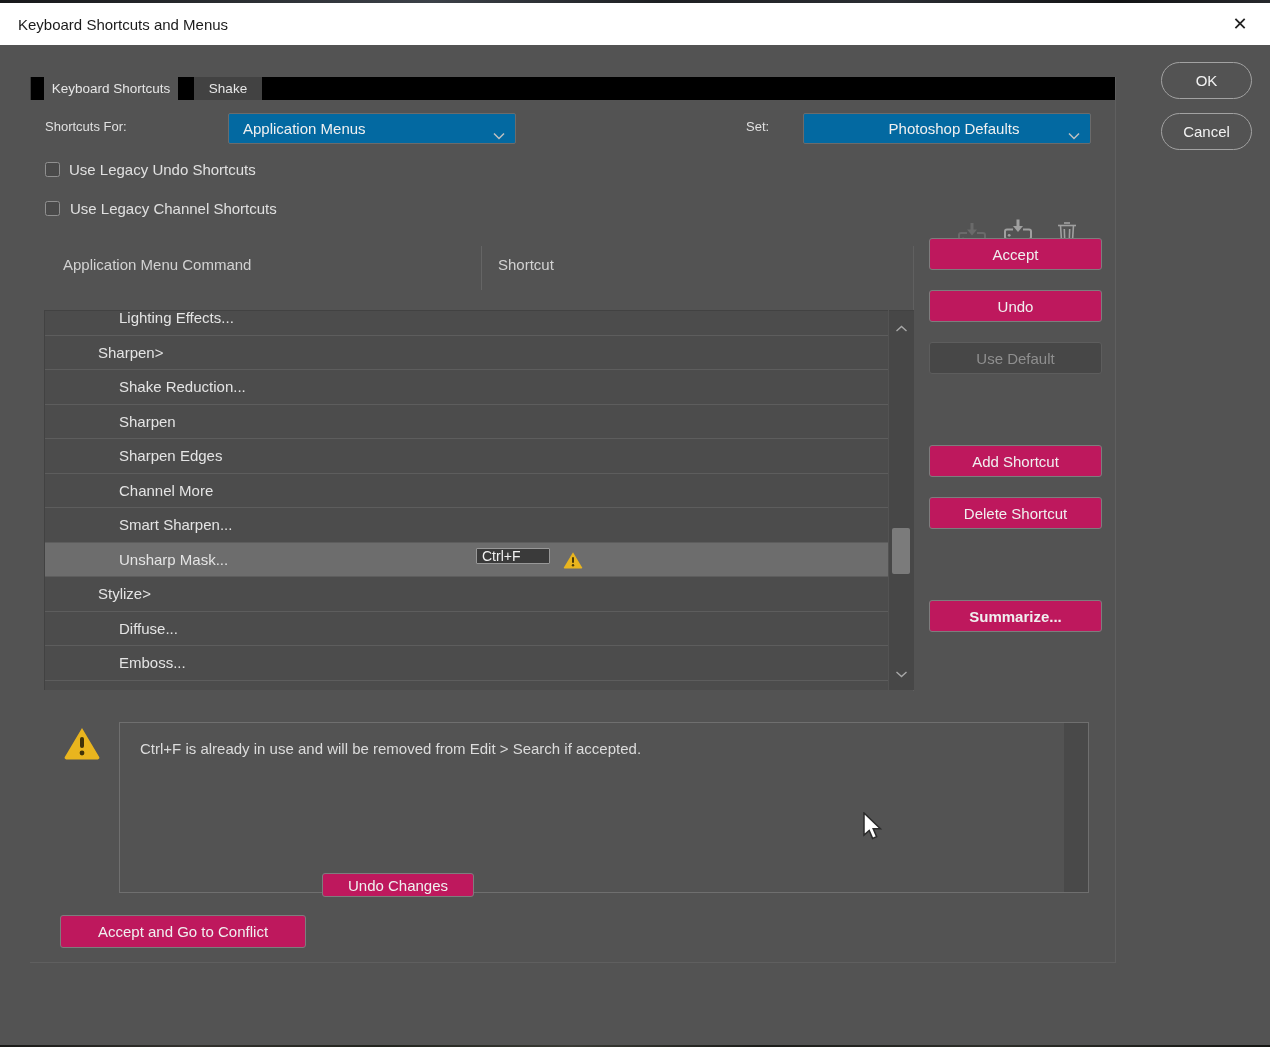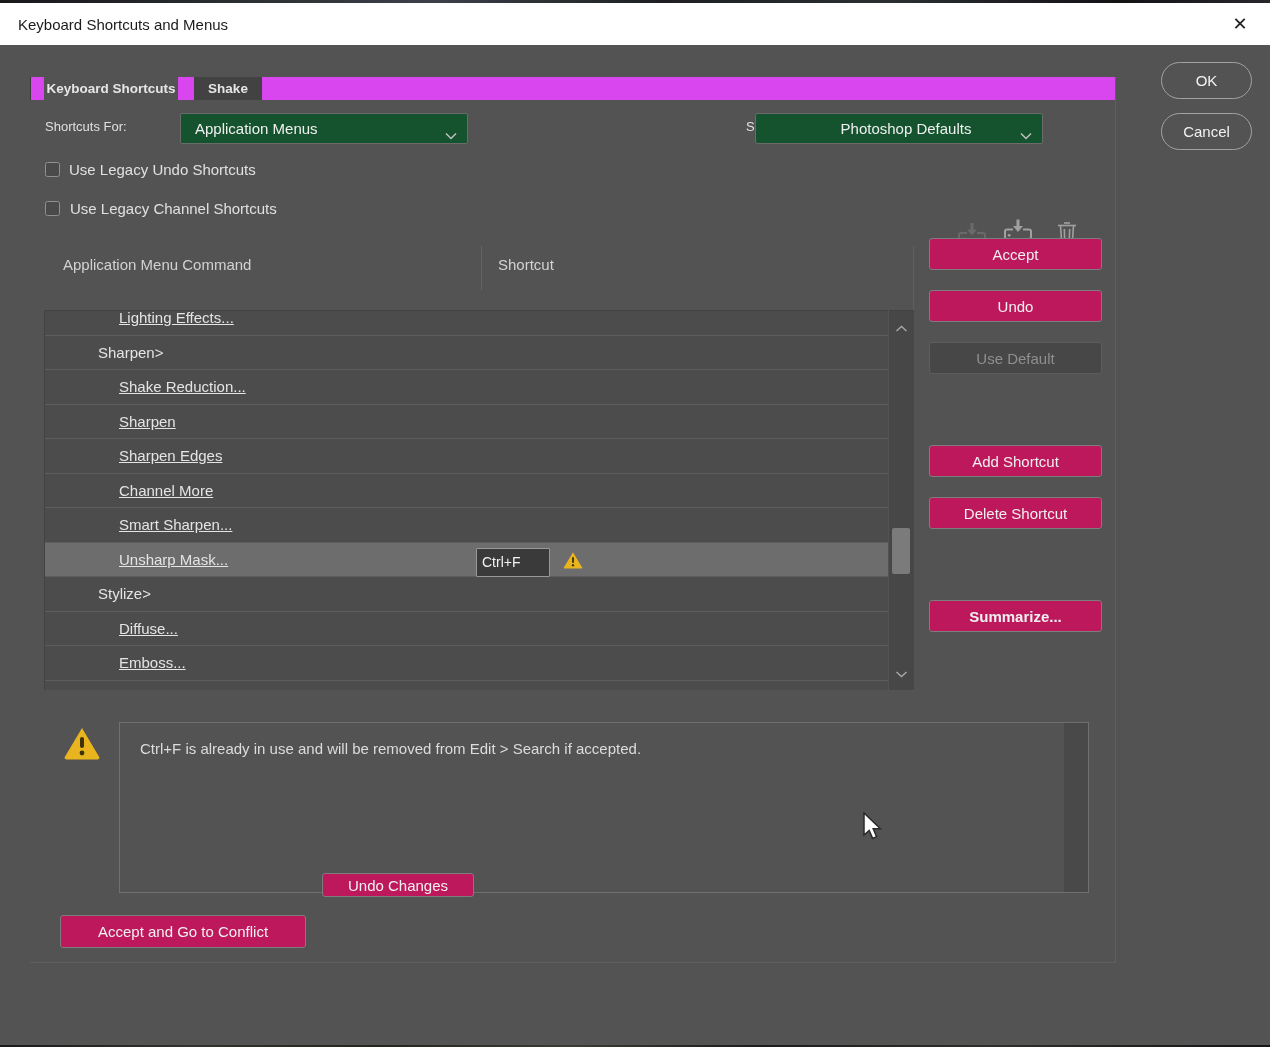--- a/index.html
+++ b/index.html
@@ -27,34 +27,34 @@
     display:flex; align-items:center; justify-content:center;
     font-size:18px; color:#222; font-weight:300; cursor:default;
   }
   .dialog{
     position:absolute; left:0; top:45px; width:1270px; height:1000px;
     background:#535353; color:#e2e2e2;
   }
   
   .tabstrip{
     position:absolute; left:30px; top:32px; width:1086px; height:23px;
-    background:#d946ef; border-left:1px solid #3a3a3a;font-weight:bold;
+    background:#000000; border-left:1px solid #3a3a3a;
   }
   .tab{
     position:absolute; top:0; height:23px; display:flex; align-items:center; justify-content:center;
     font-size:13.5px; color:#e6e6e6; white-space:nowrap;
   }
   .tab.active{ left:13px; width:134px; background:#535353; }
   .tab.inactive{ left:163px; width:68px; background:#424242; }
   
   .field-label{ position:absolute; font-size:13px; color:#e0e0e0; white-space:nowrap; }
   .dropdown{
-    position:absolute; width:288px; height:31px; background:#14532d;
+    position:absolute; width:288px; height:31px; background:#0369a1;
     border:1px solid #6b6b6b; border-radius:2px;
-    display:flex; align-items:center; font-size:15px; color:#f0f0f0;
+    display:flex; align-items:center; font-size:15px; color:#f0f0f0;margin-left:48px;
   }
   .dropdown .dd-value{ margin-left:14px; white-space:nowrap; }
   .dropdown .dd-chevron{ position:absolute; right:10px; top:12px; }
   
   .cb-row{ position:absolute; left:45px; display:flex; align-items:center; gap:10px; height:18px; }
   .checkbox{
     width:15px; height:15px; border:1px solid #909090; background:#4a4a4a; border-radius:2.5px;
     flex:0 0 auto;
   }
   .cb-label{ font-size:15px; color:#e0e0e0; white-space:nowrap; }
@@ -70,24 +70,24 @@
     position:absolute; left:44px; top:265px; width:844px; height:380px;
     background:#4c4c4c; overflow:hidden; border-top:1px solid #424242; border-left:1px solid #424242;
   }
   .rows{ margin-top:-10px; }
   .row{
     height:34.5px; display:flex; align-items:center;
     border-bottom:1px solid #5d5d5d; position:relative;
     font-size:15px; color:#e4e4e4;
   }
   .row.indent-1 .row-label{ padding-left:53px; }
-  .row.indent-2 .row-label{ padding-left:74px;text-decoration:underline; }
+  .row.indent-2 .row-label{ padding-left:74px; }
   .row.selected{ background:#6d6d6d; }
   .shortcut-input{
-    position:absolute; left:431px; top:5px; width:74px; height:29px;
+    position:absolute; left:431px; top:5px; width:74px; height:16px;
     background:#3a3a3a; border:1px solid #989898; border-radius:1px;
     color:#f2f2f2; font-size:14px; font-family:"Liberation Sans","DejaVu Sans",sans-serif;
     padding:0 0 0 5px; outline:none;
   }
   .row-warning{ position:absolute; left:518px; top:8px; }
   
   .scrollbar{
     position:absolute; left:889px; top:265px; width:25px; height:380px;
     background:#474747; border-top:1px solid #424242;
   }

